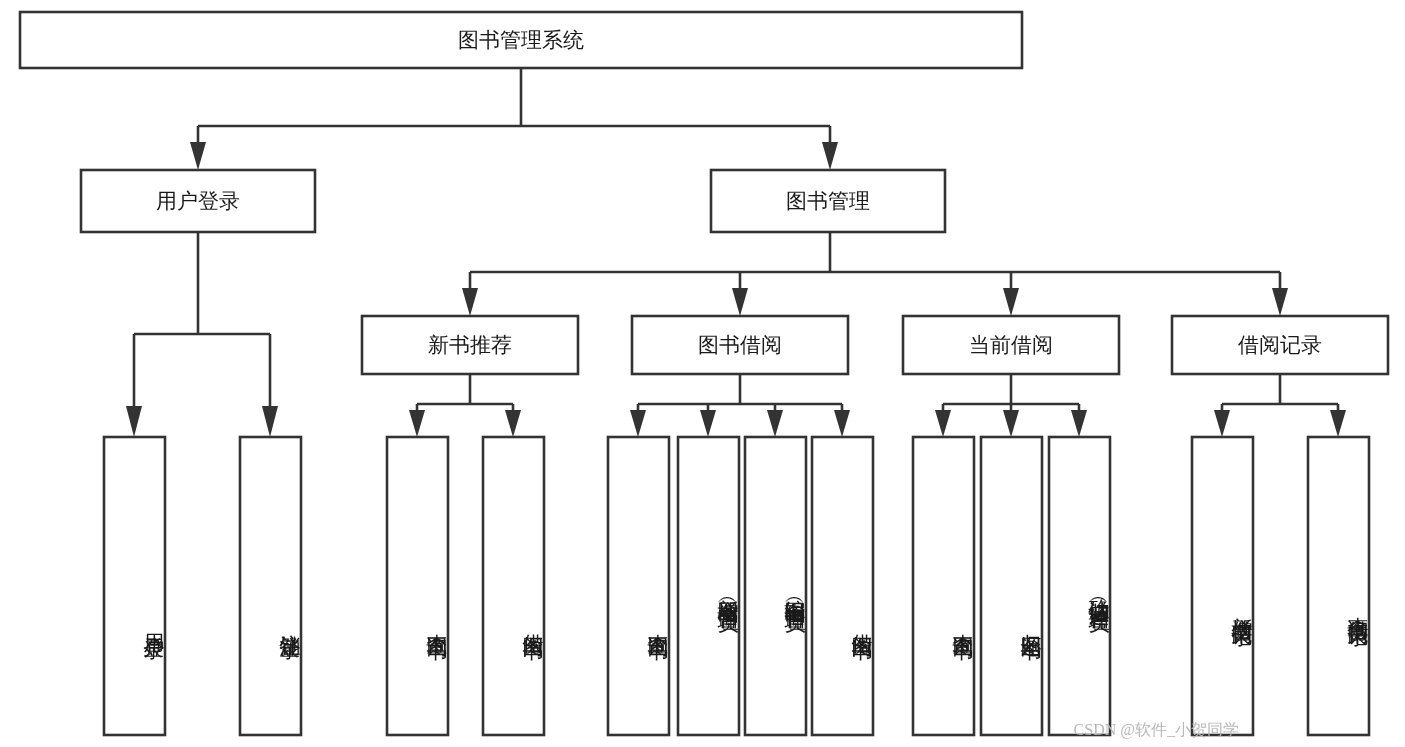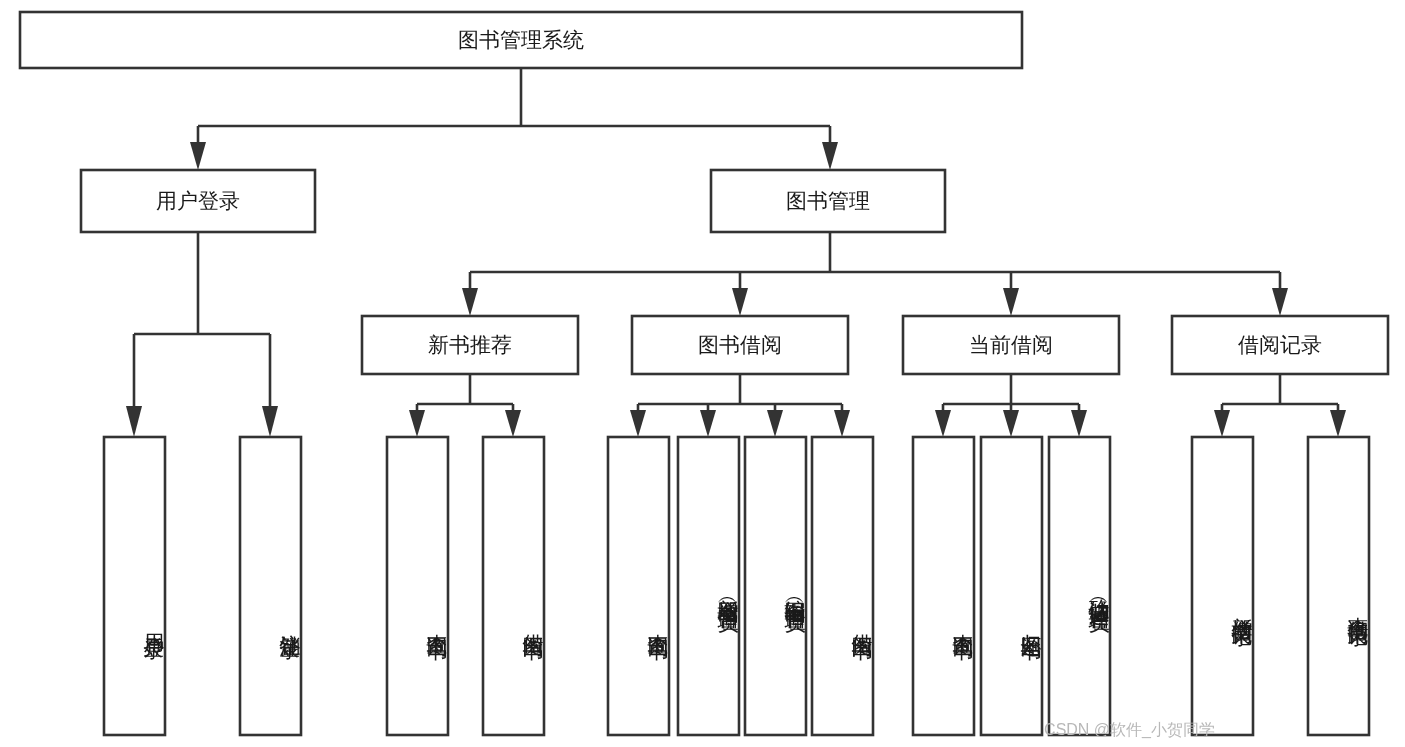--- a/index.html
+++ b/index.html
@@ -11,20 +11,21 @@
     width: 1405px;
     height: 747px;
     font-family: "Liberation Sans", "DejaVu Sans", sans-serif;
     overflow: hidden;
   }
   #diagram-root {
     position: relative;
     width: 1227px;
     height: 747px;
     background: #ffffff;
+    padding-left: 24px;
   }
   svg.diagram-canvas {
     position: absolute;
     top: 0;
     left: 0;
     width: 1405px;
     height: 747px;
     display: block;
   }
   .node-box {
@@ -61,21 +62,21 @@
     white-space: nowrap;
     user-select: none;
     display: flex;
     align-items: flex-start;
     justify-content: center;
   }
   .watermark {
     position: absolute;
     right: 12px;
     bottom: 6px;
-    font-family: Liberation Sans, sans-serif;
+    font-family: Liberation Serif, serif;
     font-size: 16px;
     color: #b8b8b8;
     white-space: nowrap;
     user-select: none;
   }
 </style>
 </head>
 <body>
 
 <div id="diagram-root">

